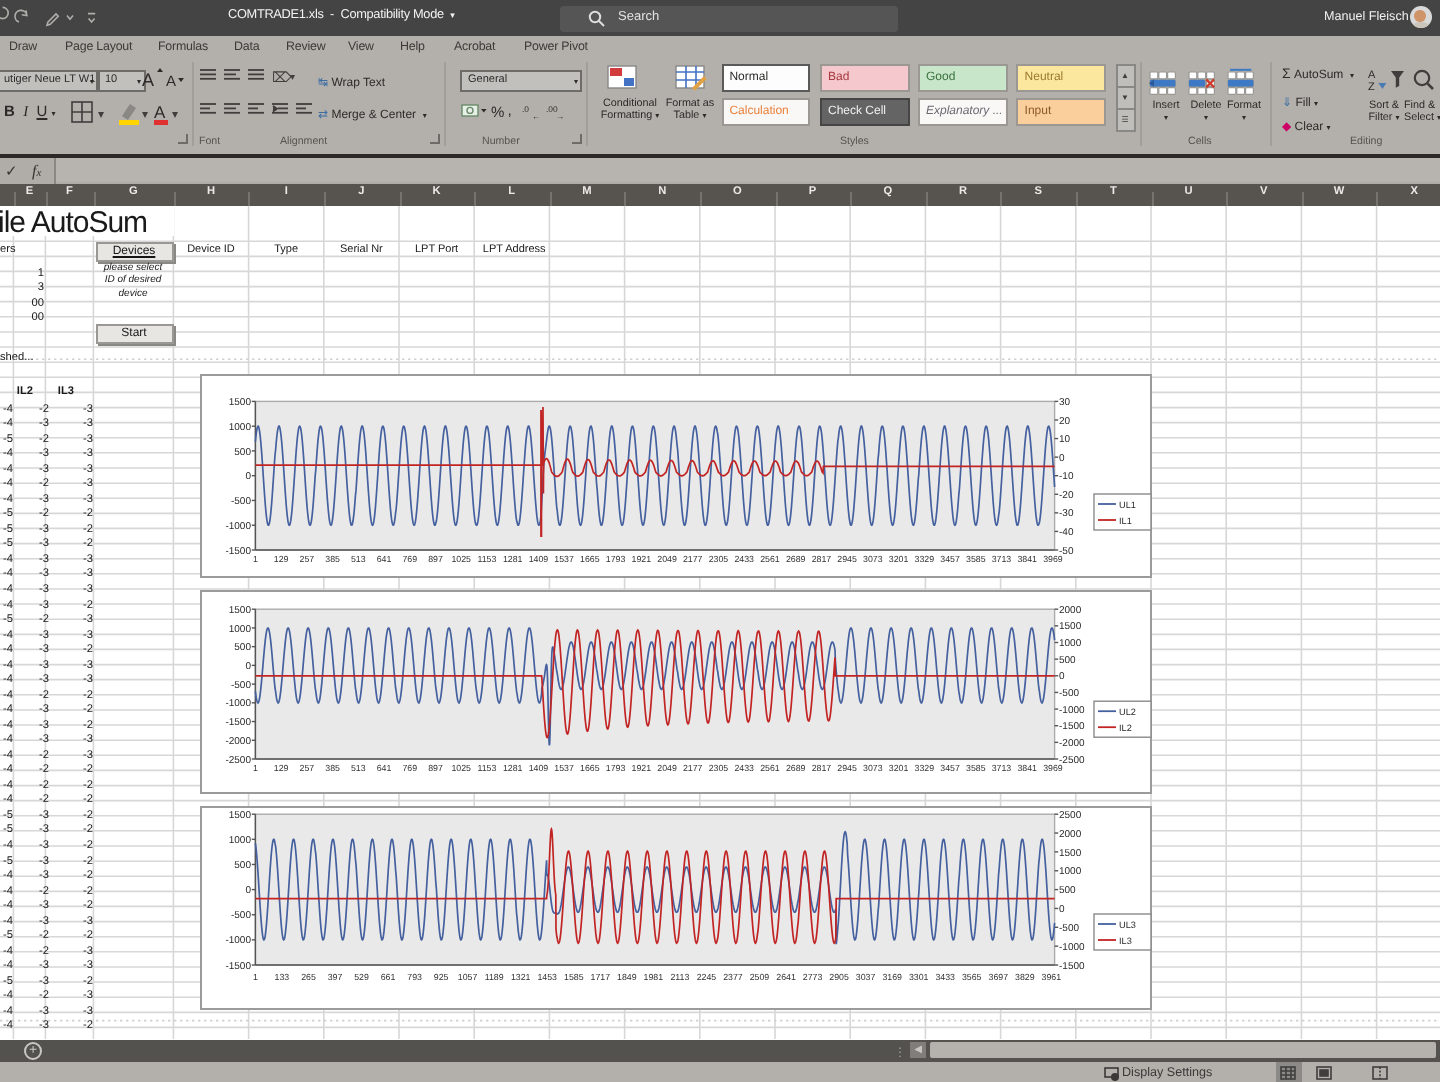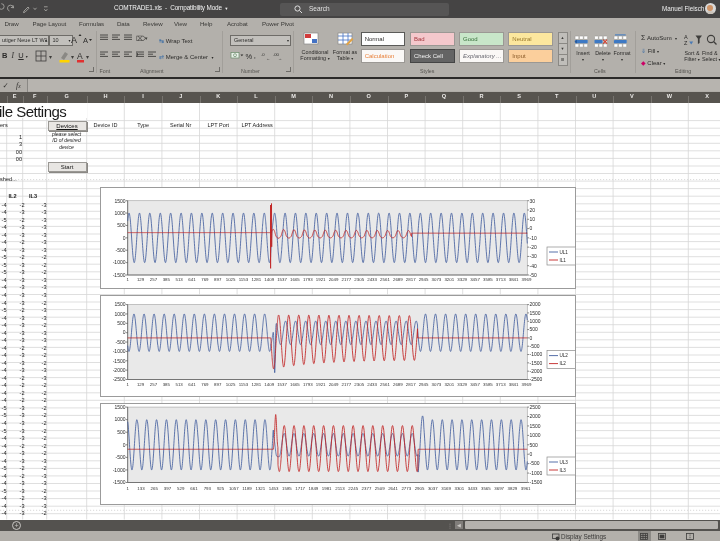--- a/index.html
+++ b/index.html
@@ -103,21 +103,21 @@
         <line x1="0" y1="380.5" x2="720" y2="380.5"></line>
         <line x1="0" y1="388.0" x2="720" y2="388.0"></line>
         <line x1="0" y1="395.6" x2="720" y2="395.6"></line>
         <line x1="0" y1="403.2" x2="720" y2="403.2"></line>
         <line x1="0" y1="410.7" x2="720" y2="410.7"></line>
       </g>
       <line x1="0" y1="76.6" x2="720" y2="76.6" stroke="#d0d0d0" stroke-width="0.8" stroke-dasharray="1.2,1.8"></line>
       <line x1="0" y1="407.3" x2="720" y2="407.3" stroke="#d0d0d0" stroke-width="0.8" stroke-dasharray="1.2,1.8"></line>
     </svg>
     <div class="abs" style="left: 0px; top: 0px; width: 86.5px; height: 15px; background: rgb(255, 255, 255);"></div>
-    <div class="abs" style="left: -1px; top: 0px; font-size: 15px; letter-spacing: -0.5px; color: rgb(26, 26, 26);">ile Settings</div>
+    <div class="abs" style="left: -1px; top: 0px; font-size: 15px; letter-spacing: -0.5px; color: rgb(26, 26, 26);">ile AutoSum</div>
     <div class="abs" style="left: 0px; top: 18.5px; font-size: 5.6px; color: rgb(26, 26, 26);">ers</div>
     <div class="hdr" style="left: 86.7px; top: 19px; width: 37.6px; text-align: center;">Device ID</div>
     <div class="hdr" style="left: 124.3px; top: 19px; width: 37.6px; text-align: center;">Type</div>
     <div class="hdr" style="left: 161.9px; top: 19px; width: 37.6px; text-align: center;">Serial Nr</div>
     <div class="hdr" style="left: 199.5px; top: 19px; width: 37.6px; text-align: center;">LPT Port</div>
     <div class="hdr" style="left: 237.1px; top: 19px; width: 40px; text-align: center;">LPT Address</div>
     <div class="btn97" style="left: 47.5px; top: 18px; width: 37px; height: 8px; line-height: 8px;"><span style="text-decoration:underline;">Devices</span></div>
     <div class="btn97" style="left: 47.5px; top: 59px; width: 37px; height: 8px; line-height: 8px;">Start</div>
     <div class="abs" style="left: 46px; top: 27.5px; width: 41px; font-size: 5px; font-style: italic; color: rgb(26, 26, 26); text-align: center; line-height: 6.8px;">please select<br>ID of desired<br>device</div>
     <div class="cellnum" style="left: 0px; top: 30.9px; width: 22px;">1</div>

